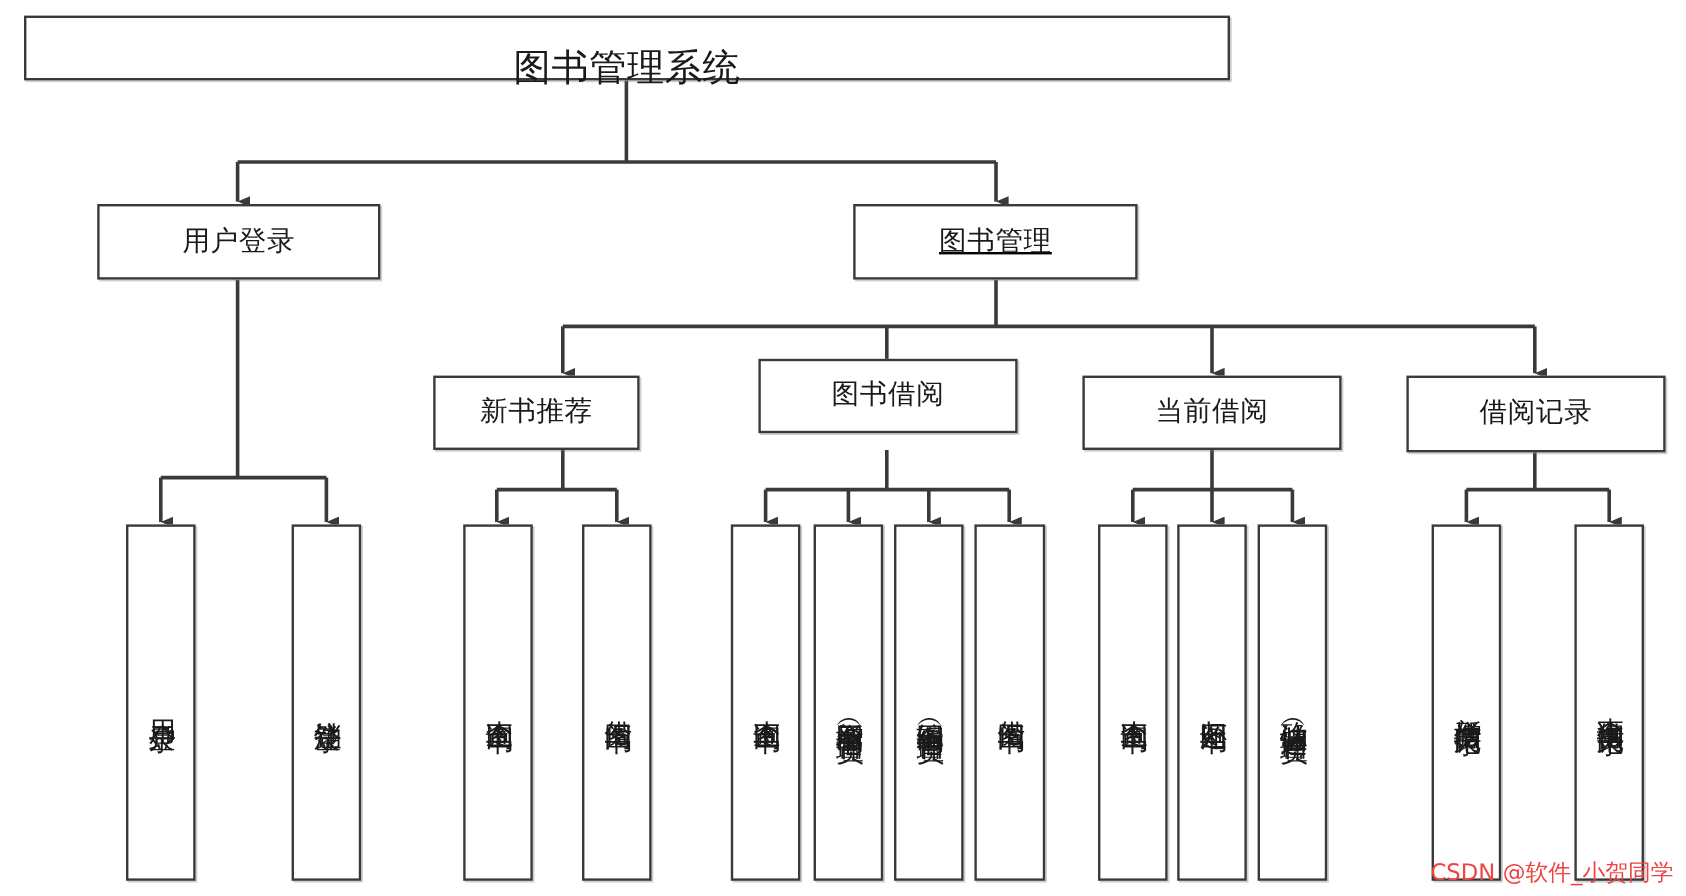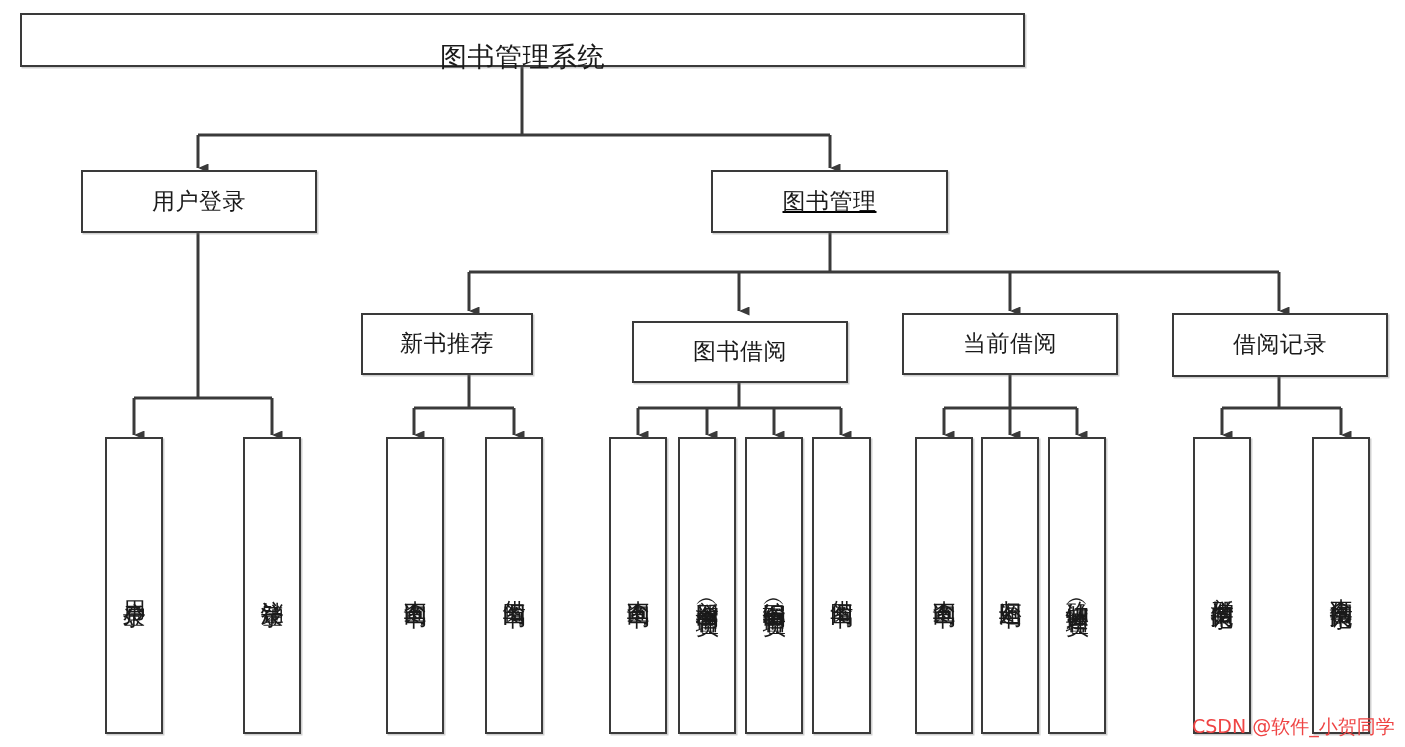--- a/index.html
+++ b/index.html
@@ -37,21 +37,21 @@
     color: #1a1a1a;
     letter-spacing: 0.5px;
     white-space: nowrap;
   }
   
   .node.h .lbl {
     font-size: 23px;
     line-height: 1.1;
   }
   .node.root .lbl {
-    font-size: 27px;
+    font-size: 31px;
     margin-top: 34px;
   }
   
   .node.v {
     align-items: flex-start;
     justify-content: center;
     padding-top: 0;
   }
   .node.v .lbl {
     writing-mode: vertical-rl;
@@ -139,21 +139,21 @@
   <div class="node h" style="left:81px; top:170px; width:236px; height:63px;">
     <span class="lbl">用户登录</span>
   </div>
   <div class="node h" style="left:711px; top:170px; width:237px; height:63px;text-decoration:underline;">
     <span class="lbl">图书管理</span>
   </div>
 
   <div class="node h" style="left:361px; top:313px; width:172px; height:62px;">
     <span class="lbl">新书推荐</span>
   </div>
-  <div class="node h" style="left:632px; top:321px; width:216px; height:62px;">
+  <div class="node h" style="left:632px; top:299px; width:216px; height:62px;">
     <span class="lbl">图书借阅</span>
   </div>
   <div class="node h" style="left:902px; top:313px; width:216px; height:62px;">
     <span class="lbl">当前借阅</span>
   </div>
   <div class="node h" style="left:1172px; top:313px; width:216px; height:64px;">
     <span class="lbl">借阅记录</span>
   </div>
 
   <div class="node v" style="left:105px; top:437px; width:58px; height:297px;">

